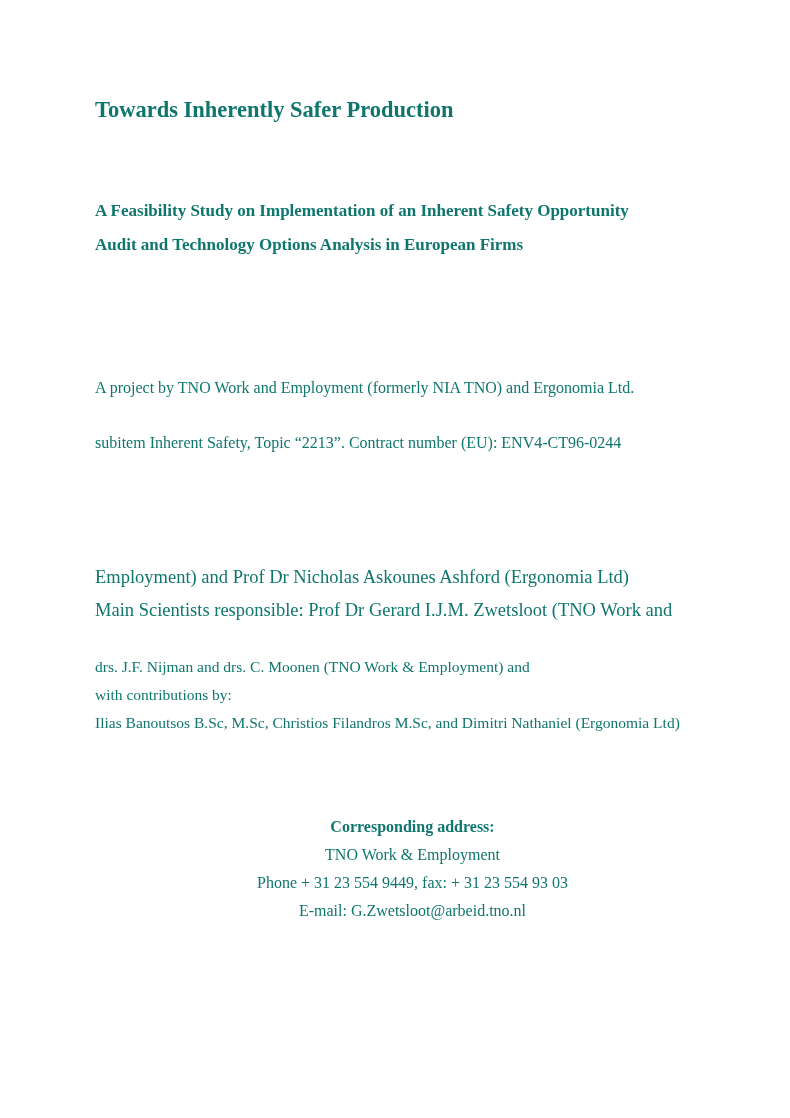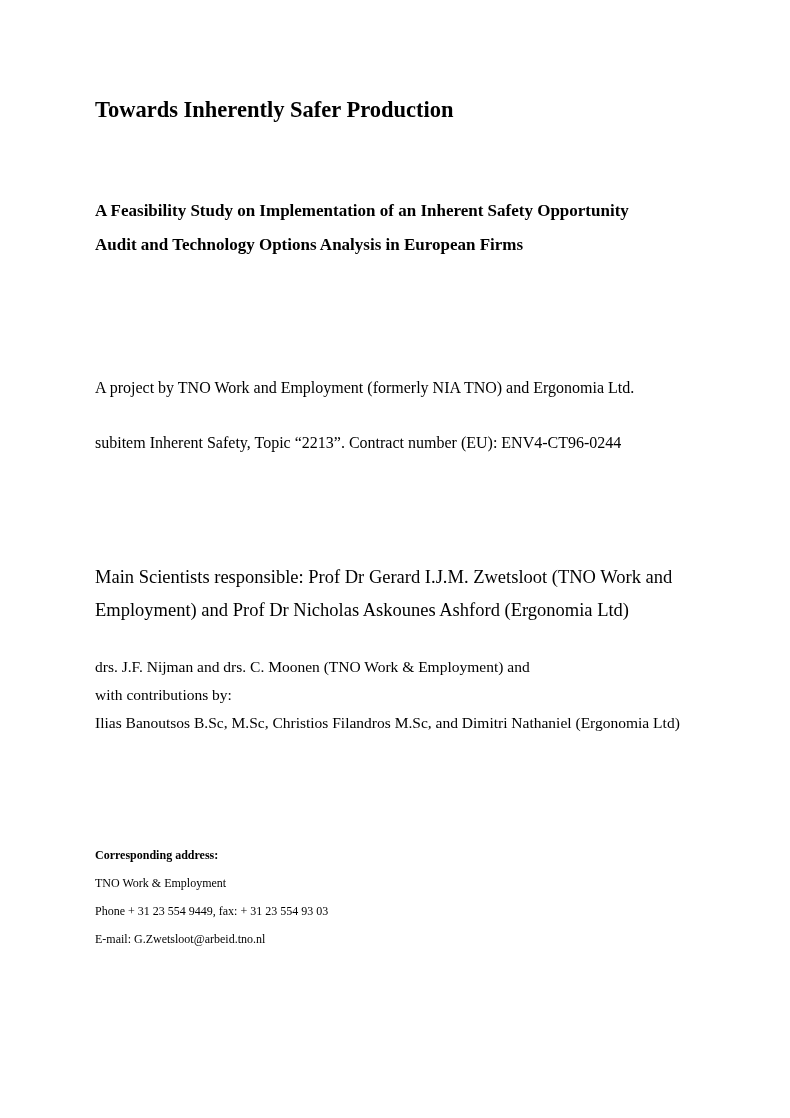--- a/index.html
+++ b/index.html
@@ -9,21 +9,21 @@
   }
   .page {
     position: relative;
     width: 790px;
     height: 1118px;
     margin: 0 auto;
     background: #ffffff;
     box-sizing: border-box;
     padding: 96px 60px 0 95px;
     font-family: "Liberation Serif", "DejaVu Serif", serif;
-    color: #000000;
+    color: #0f766e;
     overflow: hidden;
   }
   .line {
     white-space: pre;
   }
   .doc-title {
     font-size: 22.5px;
     font-weight: bold;
     margin: 0;
     line-height: 1.2;
@@ -48,23 +48,24 @@
     margin-top: 104px;
     font-size: 18.5px;
     line-height: 33px;
   }
   .contributions-block {
     margin-top: 26px;
     font-size: 15.5px;
     line-height: 28px;
   }
   .address-block {
-    margin-top: 104px;
-    font-size: 12px;
+    margin-top: 76px;
+    font-size: 16px;
     line-height: 28px;
+    text-align: center;
   }
   .address-heading {
     font-weight: bold;
   }
 </style>
 </head>
 <body>
 
 <div class="page">
 
@@ -77,22 +78,22 @@
 
   <div class="project-block">
     <div class="line">A project by TNO Work and Employment (formerly NIA TNO) and Ergonomia Ltd.</div>
   </div>
 
   <div class="commissioned-block">
     <div class="line">subitem Inherent Safety, Topic “2213”. Contract number (EU): ENV4-CT96-0244</div>
   </div>
 
   <div class="scientists-block">
+    <div class="line">Employment) and Prof Dr Nicholas Askounes Ashford (Ergonomia Ltd)</div>
     <div class="line">Main Scientists responsible: Prof Dr Gerard I.J.M. Zwetsloot (TNO Work and</div>
-    <div class="line">Employment) and Prof Dr Nicholas Askounes Ashford (Ergonomia Ltd)</div>
   </div>
 
   <div class="contributions-block">
     <div class="line">drs. J.F. Nijman and drs. C. Moonen (TNO Work &amp; Employment) and</div>
     <div class="line">with contributions by:</div>
     <div class="line">Ilias Banoutsos B.Sc, M.Sc, Christios Filandros M.Sc, and Dimitri Nathaniel (Ergonomia Ltd)</div>
   </div>
 
   <div class="address-block">
     <div class="line address-heading">Corresponding address:</div>

